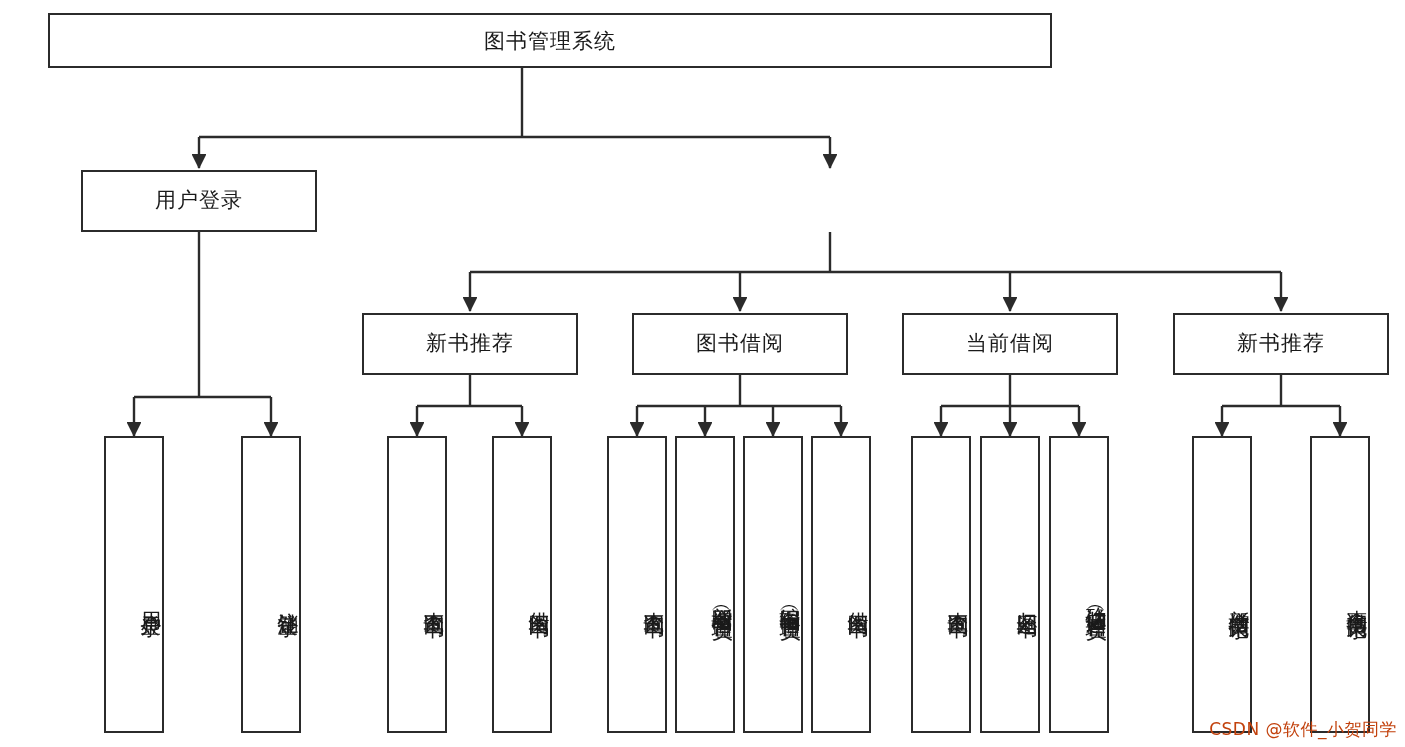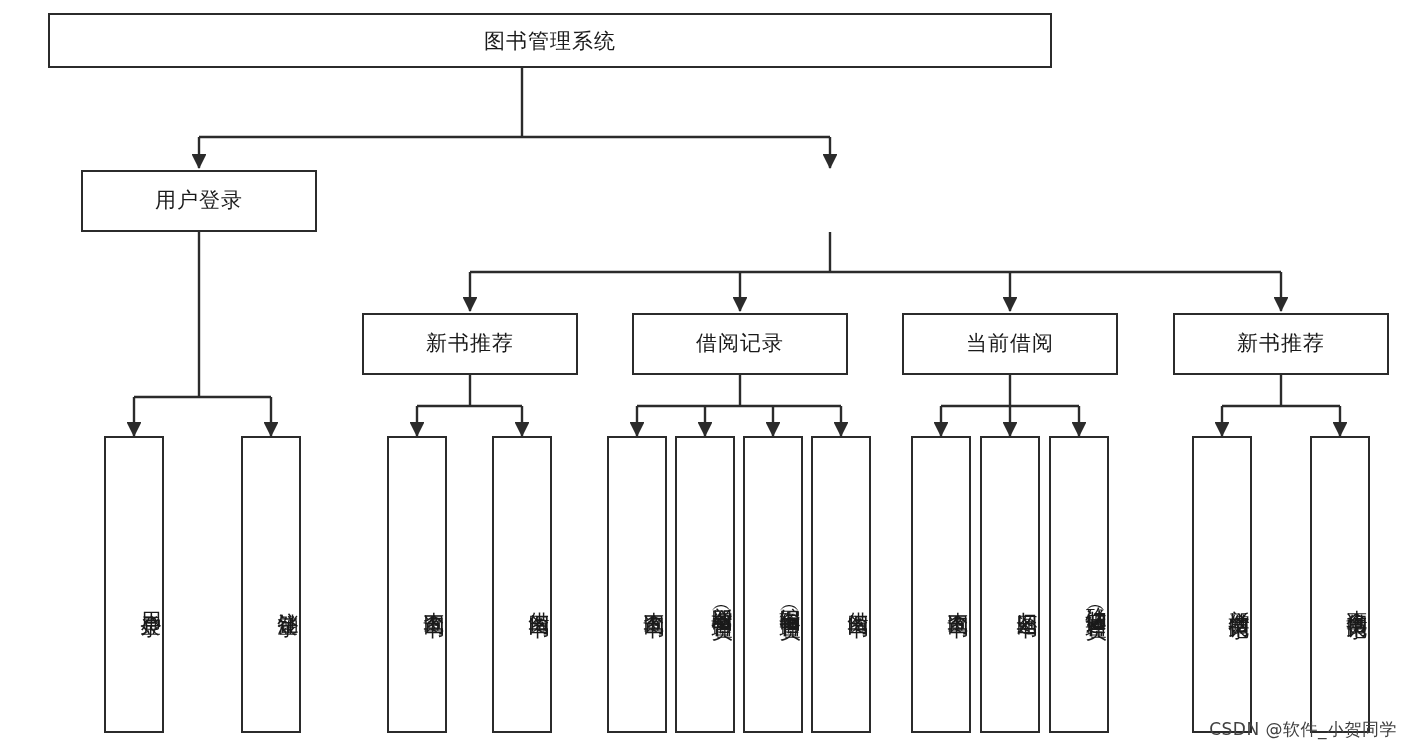--- a/index.html
+++ b/index.html
@@ -61,21 +61,21 @@
     white-space: nowrap;
   }
   .v-node .node-label {
     white-space: normal;
   }
   #watermark {
     position: absolute;
     right: 8px;
     bottom: 6px;
     font-size: 17px;
-    color: #404040;
+    color: #c2410c;
     letter-spacing: 0.5px;
     z-index: 5;
     white-space: nowrap;
     margin-left: 16px;
   }
 </style>
 </head>
 <body>
 
 <div id="diagram-root">
@@ -135,21 +135,21 @@
   </div>
 
   <div class="node h-node" style="left:81px; top:170px; width:236px; height:62px;">
     <span class="node-label">用户登录</span>
   </div>
 
   <div class="node h-node" style="left:362px; top:313px; width:216px; height:62px;justify-content:center;">
     <span class="node-label">新书推荐</span>
   </div>
   <div class="node h-node" style="left:632px; top:313px; width:216px; height:62px;">
-    <span class="node-label">借阅记录</span>
+    <span class="node-label">图书借阅</span>
   </div>
   <div class="node h-node" style="left:902px; top:313px; width:216px; height:62px;">
     <span class="node-label">当前借阅</span>
   </div>
   <div class="node h-node" style="left:1173px; top:313px; width:216px; height:62px;">
     <span class="node-label">新书推荐</span>
   </div>
 
   <div class="node v-node" style="left:104px; top:436px; width:60px; height:297px;">
     <span class="node-label">用户登录</span>

